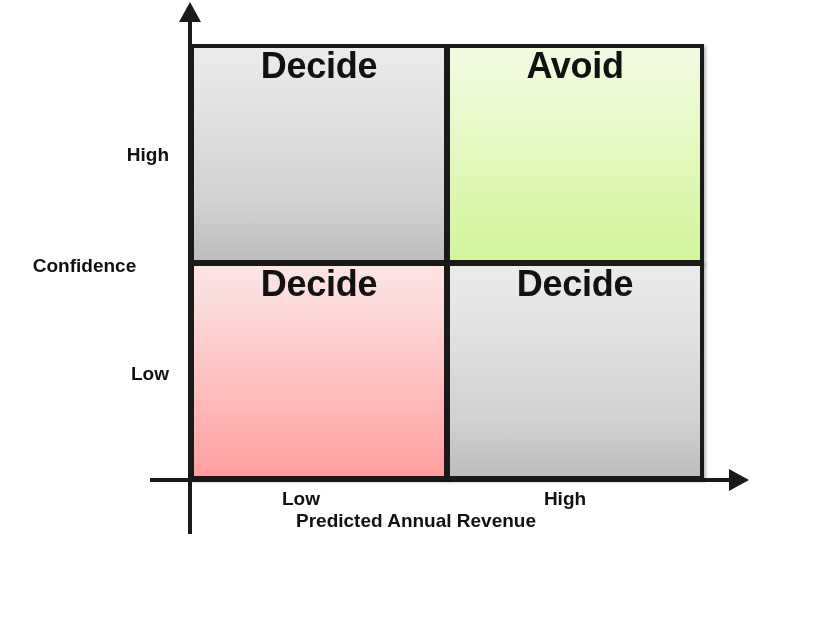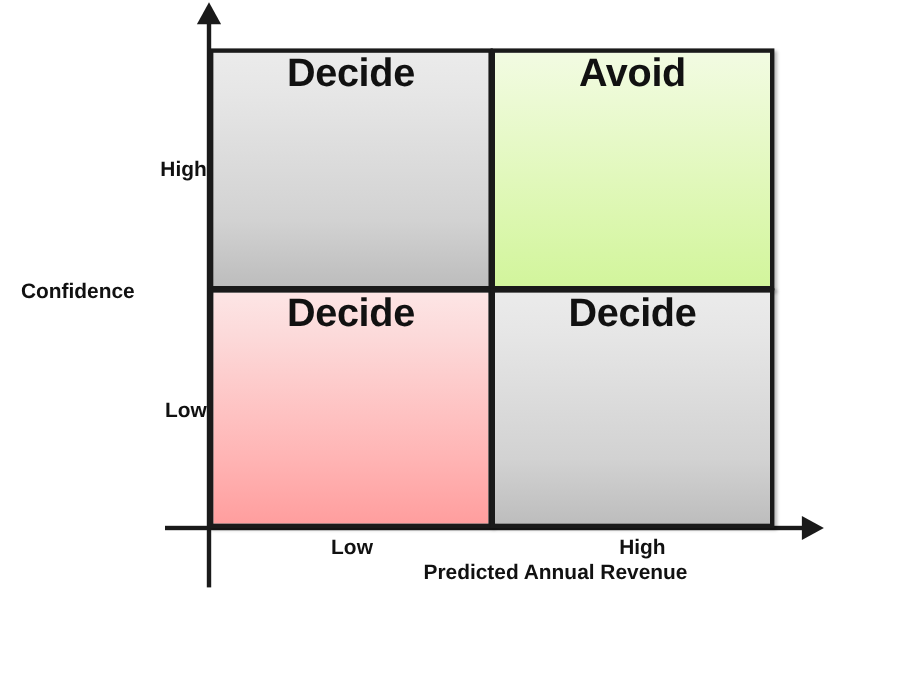--- a/index.html
+++ b/index.html
@@ -105,31 +105,30 @@
   }
 
   
   .axis-text {
     position: absolute;
     font-size: 19px;
     font-weight: bold;
     color: #111111;
     white-space: nowrap;
     line-height: 1.15;
-    margin-left: 19px;
   }
   #y-tick-high  { left: 0; top: 144px; width: 169px; text-align: right; }
   #y-tick-low   { left: 0; top: 363px; width: 169px; text-align: right; }
-  #y-axis-title { left: 0; top: 255px; width: 169px; text-align: left; }
+  #y-axis-title { left: 0; top: 255px; width: 169px; text-align: center; }
 
   #x-tick-low   { left: 234px; top: 488px; width: 134px; text-align: center; }
   #x-tick-high  { left: 498px; top: 488px; width: 134px; text-align: center; }
   #x-axis-title {
-    left: 316px; top: 510px; width: 290px;
-    text-align: right;
+    left: 296px; top: 510px; width: 290px;
+    text-align: left;
     white-space: normal;
   }
 
   
   #footer {
     position: absolute;
     left: 0;
     top: 575px;
     width: 830px;
     height: 48px;

